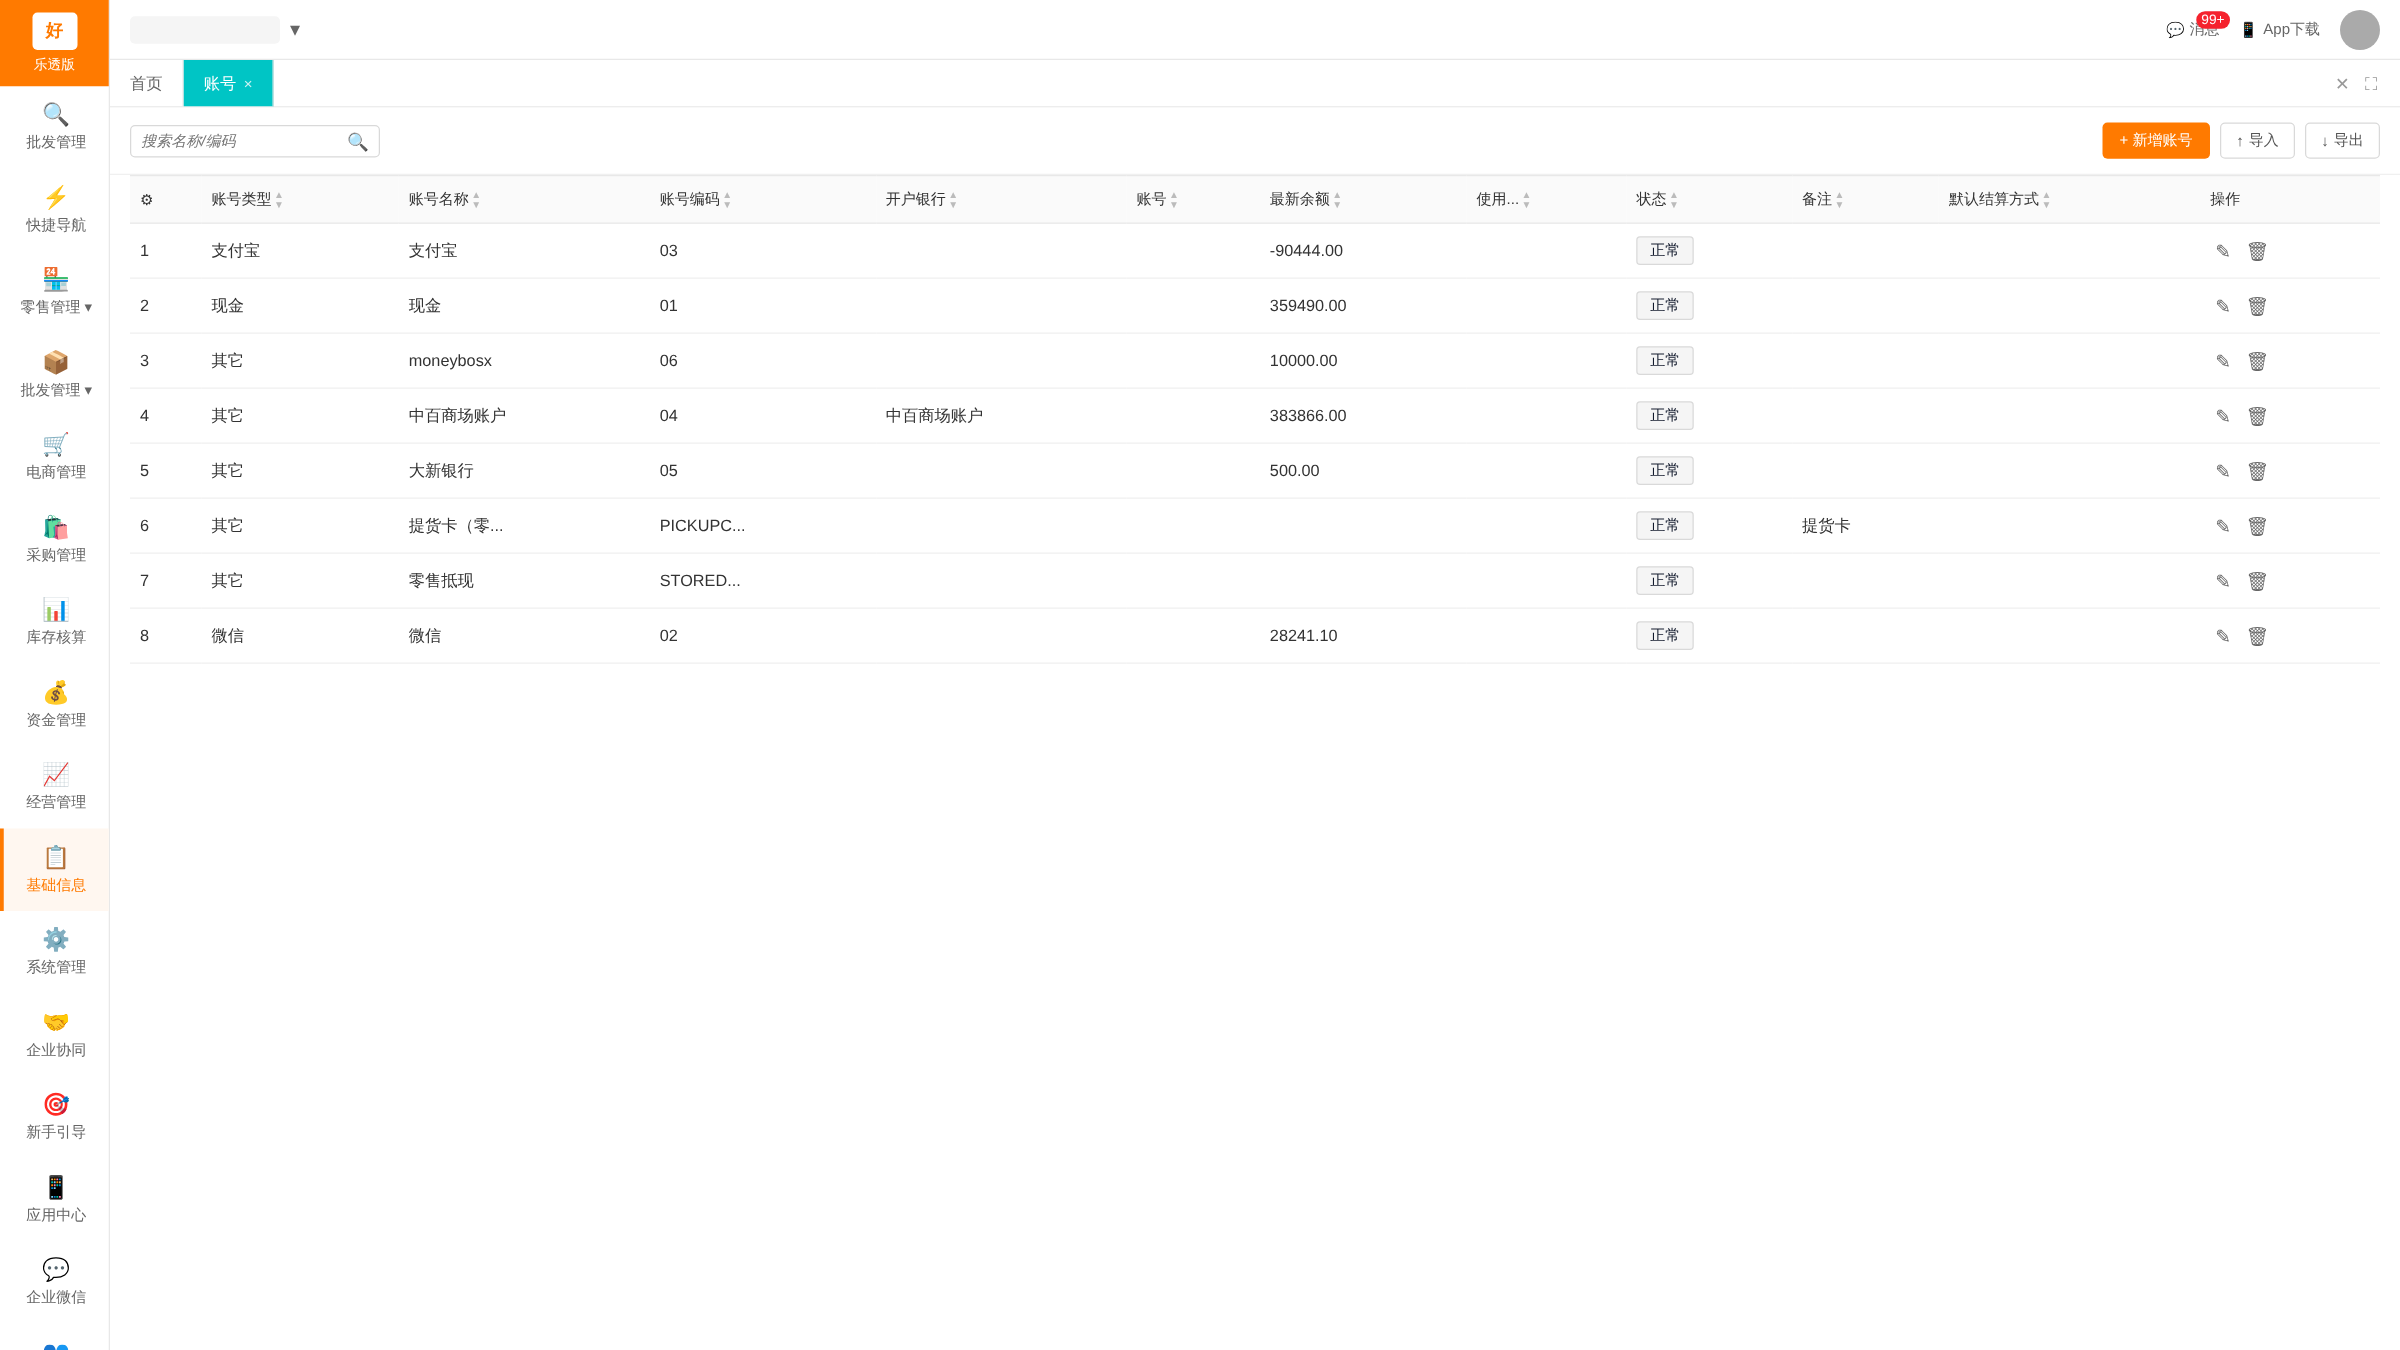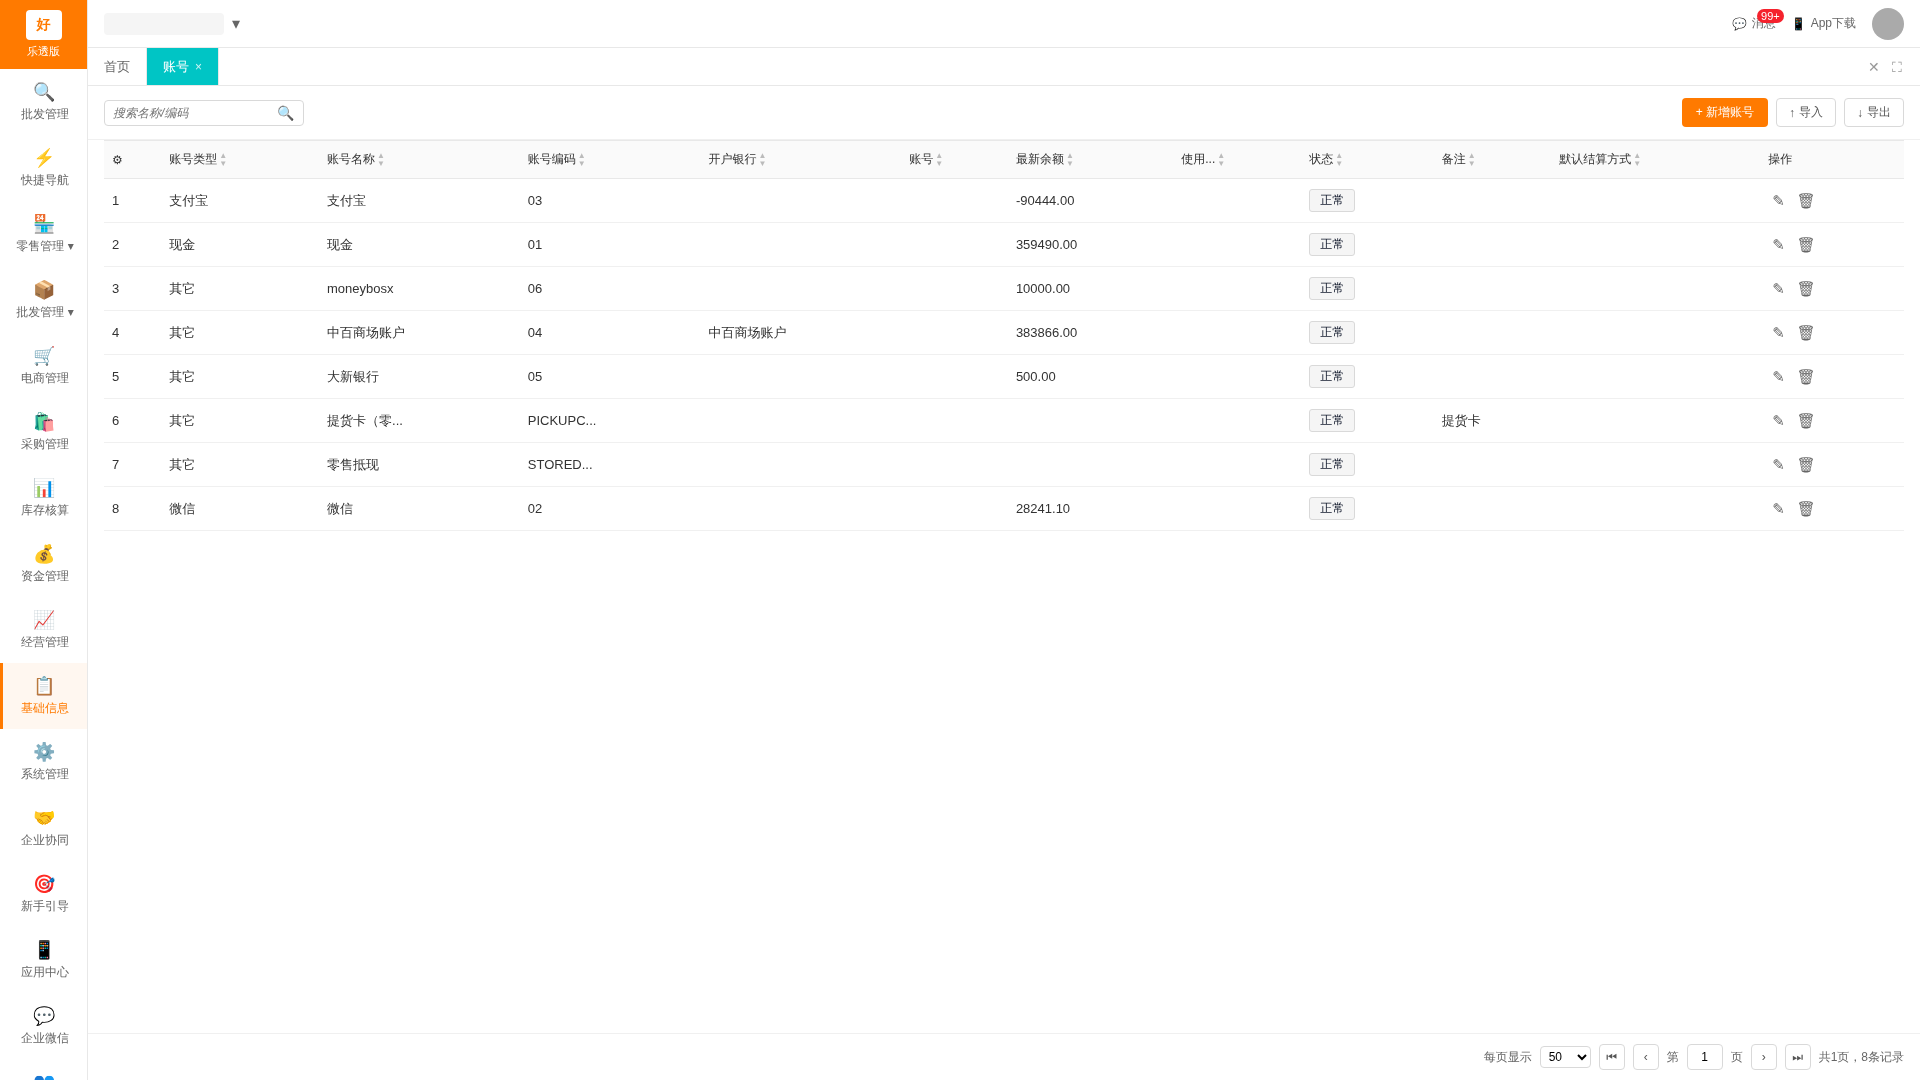--- a/index.html
+++ b/index.html
@@ -680,29 +680,14 @@
               <td></td>
               <td>
         <button class="action-btn">✎</button>
         <button class="action-btn">🗑</button>
       </td>
             </tr>
           </tbody>
       </table>
     </div>
 
-    <div class="pagination">
-      <span class="pagination-label">每页显示</span>
-      <select class="pagination-select">
-        <option>50</option>
-        <option>100</option>
-      </select>
-      <button class="page-btn">⏮</button>
-      <button class="page-btn">‹</button>
-      <span class="pagination-label">第</span>
-      <input class="page-input" value="1" style="">
-      <span class="pagination-label">页</span>
-      <button class="page-btn">›</button>
-      <button class="page-btn">⏭</button>
-      <span class="page-info">共1页，8条记录</span>
-    </div>
   </div>
 </div>
 
 </body></html>

